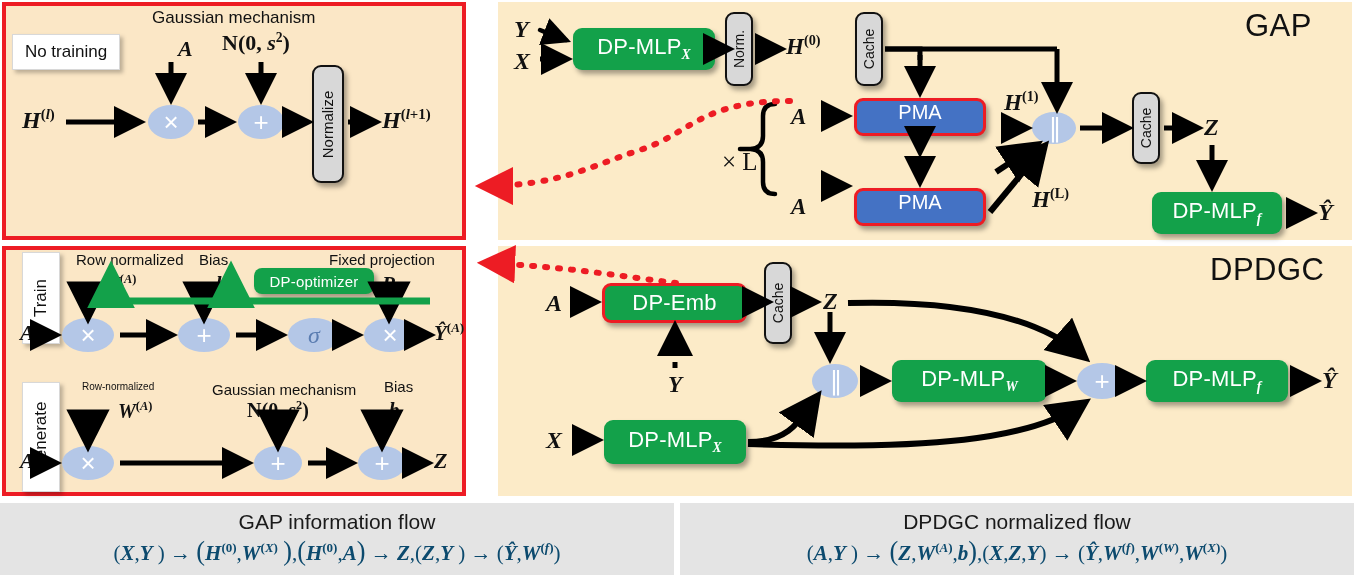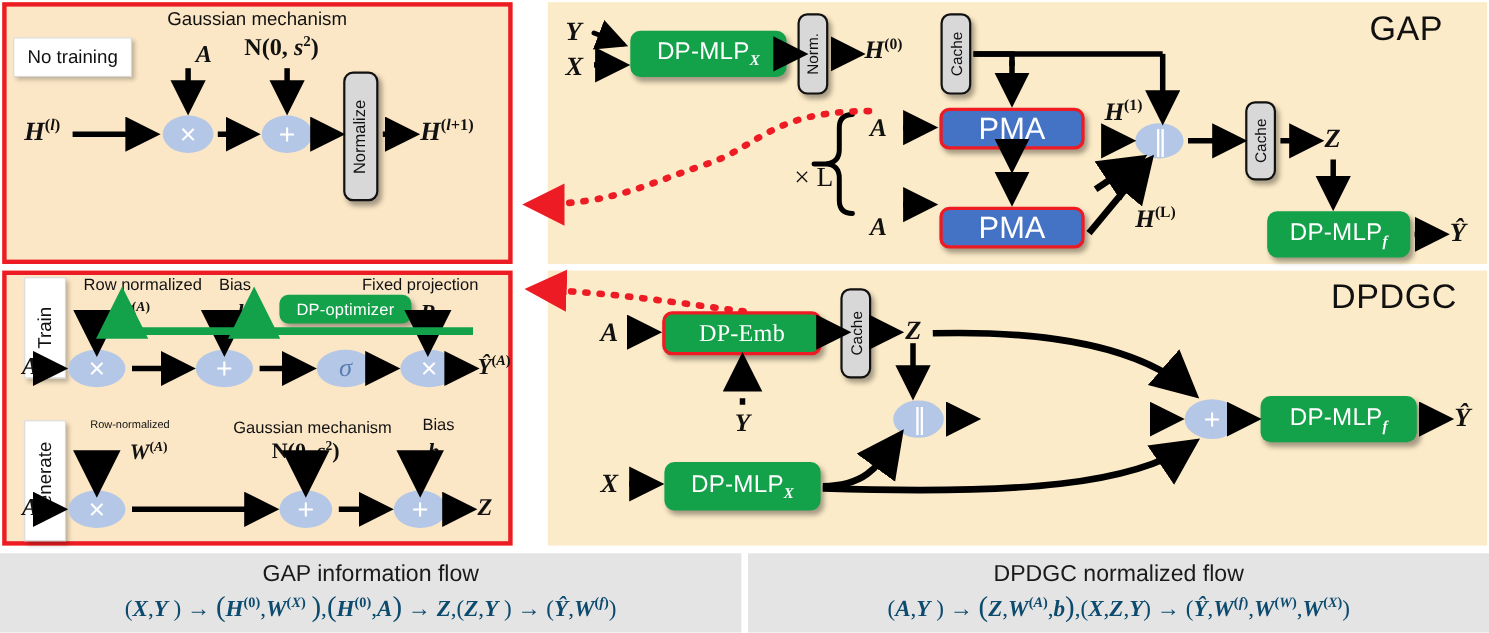--- a/index.html
+++ b/index.html
@@ -15,21 +15,21 @@
            display:flex;flex-direction:column;align-items:center;justify-content:center;}
   .caption .c-title{font-size:21px;color:#1a1a1a;line-height:1.1;}
   .caption .c-formula{font-size:21px;color:#0c4a6e;line-height:1.25;margin-top:3px;font-family:"Liberation Serif",serif;}
 
   
   .gbox{position:absolute;box-sizing:border-box;background:#13A14A;border-radius:9px;
         color:#fff;display:flex;align-items:center;justify-content:center;
         font-size:22px;letter-spacing:.2px;box-shadow:3px 4px 5px rgba(0,0,0,.35);}
   .gbox.small{font-size:15px;border-radius:8px;}
   .bbox{position:absolute;box-sizing:border-box;background:#4472C4;border:3px solid #ED1C24;border-radius:9px;
-        color:#fff;display:flex;align-items:flex-start;justify-content:center;font-size:28px;
+        color:#fff;display:flex;align-items:flex-start;justify-content:center;font-size:20px;
         box-shadow:3px 4px 5px rgba(0,0,0,.35);}
   .gbox.redoutline{border:3px solid #ED1C24;}
 
   
   .vchip{position:absolute;box-sizing:border-box;background:#D8D8D8;border:2.5px solid #111;border-radius:9px;
          box-shadow:3px 4px 5px rgba(0,0,0,.35);display:flex;align-items:center;justify-content:center;}
   .vchip span{transform:rotate(-90deg);white-space:nowrap;font-size:14px;color:#111;}
   .vchip.tall span{font-size:15px;}
 
   
@@ -230,36 +230,39 @@
   <div class="op" style="left:358px;top:446px;width:48px;height:34px;">
     <span class="glyph">+</span>
   </div>
 
   <div class="lbl mth" style="left:434px;top:448px;font-size:22px;">Z</div>
 
   <div class="paneltitle" style="left:1210px;top:252px;">DPDGC</div>
 
   <div class="lbl mth" style="left:546px;top:290px;font-size:24px;">A</div>
 
-  <div class="gbox redoutline" style="left:602px;top:283px;width:145px;height:40px;font-family:Liberation Serif, serif;">
+  <div class="gbox redoutline" style="left:602px;top:283px;width:145px;height:40px;">
     <span>DP-Emb</span>
   </div>
 
   <div class="lbl mth" style="left:668px;top:372px;font-size:23px;">Y</div>
 
   <div class="vchip" style="left:764px;top:262px;width:28px;height:82px;">
     <span>Cache</span>
   </div>
 
   <div class="lbl mth" style="left:823px;top:288px;font-size:24px;">Z</div>
 
   <div class="op" style="left:812px;top:364px;width:46px;height:34px;">
     <span class="glyph par">∥</span>
   </div>
 
+  <div class="gbox" style="left:892px;top:360px;width:155px;height:42px;">
+    <span>DP-MLP<span class="sub mth">W</span></span>
+  </div>
 
   <div class="lbl mth" style="left:546px;top:427px;font-size:24px;">X</div>
 
   <div class="gbox" style="left:604px;top:420px;width:142px;height:44px;">
     <span>DP-MLP<span class="sub mth">X</span></span>
   </div>
 
   <div class="op" style="left:1077px;top:363px;width:50px;height:36px;">
     <span class="glyph">+</span>
   </div>

